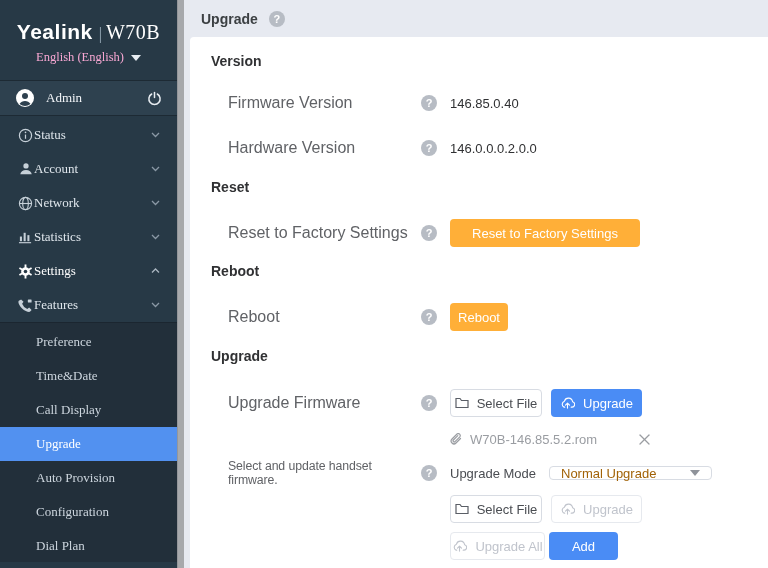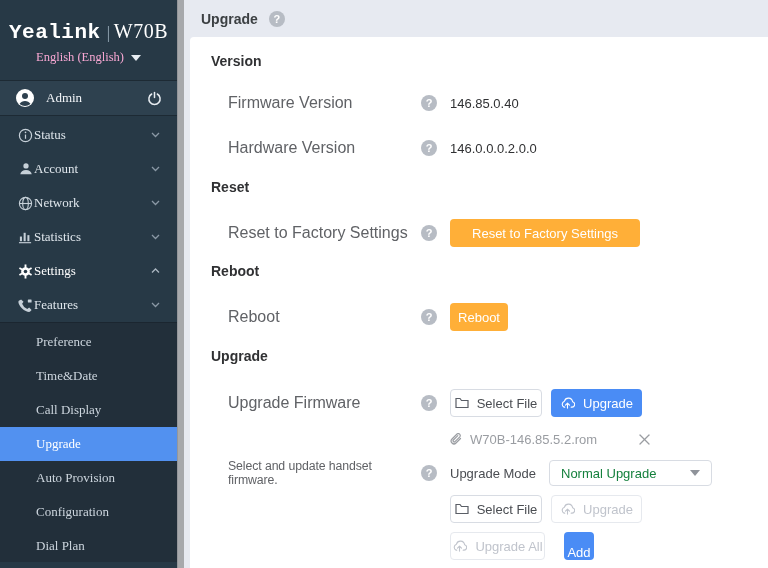--- a/index.html
+++ b/index.html
@@ -3,21 +3,21 @@
 <meta charset="utf-8">
 <style>
   * { margin:0; padding:0; box-sizing:border-box; }
   html,body { width:768px; height:568px; overflow:hidden; }
   body { font-family:"Liberation Sans", sans-serif; background:#e7eaf1; position:relative; }
 
   
   .sidebar { position:absolute; left:0; top:0; width:177px; height:568px;
     background:#273946; font-family:"Liberation Serif", serif; color:#dfe6ec; }
   .logo-area { padding-top:20px; text-align:center; height:46px; cursor:pointer; }
-  .logo-main { font-family:Liberation Mono, monospace; font-weight:bold; font-size:21px;
+  .logo-main { font-family:Liberation Sans, sans-serif; font-weight:bold; font-size:21px;
     color:#ffffff; letter-spacing:.5px; }
   .logo-sep { color:#9fb0bd; font-weight:normal; font-size:16px; margin:0 4px 0 6px; }
   .logo-model { font-size:20px; color:#ffffff; letter-spacing:.5px; }
   .language-row { text-align:center; font-size:12.5px; color:#f9a8d4; height:22px; line-height:22px;
     cursor:pointer; }
   .caret-down-white { display:inline-block; width:0; height:0; border-left:5px solid transparent;
     border-right:5px solid transparent; border-top:6px solid #e8edf2; margin-left:7px; vertical-align:middle; }
   .admin-row { margin-top:12px; height:36px; background:#2e414f;
     border-top:1px solid #1d2a34; border-bottom:1px solid #1d2a34;
     display:flex; align-items:center; padding:0 15px; }
@@ -64,29 +64,29 @@
     justify-content:center; padding:0 16px; cursor:pointer; border:none;
     font-family:"Liberation Sans", sans-serif; }
   .btn-orange { background:#ffaf38; color:#ffffff; }
   .btn-blue { background:#4a8cf5; color:#ffffff; }
   .btn-outline { background:#ffffff; border:1px solid #d8dce3; color:#4a4d52; }
   .btn-disabled { background:#ffffff; border:1px solid #e6e9ee; color:#c0c4cc; cursor:default; }
   .btn .b-icon { margin-right:8px; display:flex; align-items:center; }
   .w-selectfile { width:92px; padding:0; }
   .w-upgrade { width:91px; padding:0; margin-left:9px; }
   .w-upgradeall { width:95px; padding:0; }
-  .w-add { width:30px; padding:0; margin-left:19px;align-items:flex-end; }
+  .w-add { width:69px; padding:0; margin-left:4px; }
 
   .file-row { height:18px; }
   .file-name { font-size:13px; color:#9a9da2; margin-left:8px; }
   .file-close { margin-left:42px; cursor:pointer; display:flex; align-items:center; }
 
   .inline-label { font-size:13px; color:#4a4d52; margin-right:13px; }
-  .select { width:163px; height:26px; border:1px solid #d8dce3; border-radius:4px; background:#ffffff;
-    display:flex; align-items:center; padding:0 11px; font-size:13px; color:#15803d; cursor:pointer; }
+  .select { width:163px; height:14px; border:1px solid #d8dce3; border-radius:4px; background:#ffffff;
+    display:flex; align-items:center; padding:0 11px; font-size:13px; color:#a16207; cursor:pointer; }
   .select .caret-down-gray { margin-left:auto; width:0; height:0; border-left:5px solid transparent;
     border-right:5px solid transparent; border-top:6px solid #8f939a; }
 </style>
 </head>
 <body>
 
 <div class="sidebar">
   <div class="logo-area">
     <span class="logo-main">Yealink</span><span class="logo-sep">|</span><span class="logo-model">W70B</span>
   </div>

